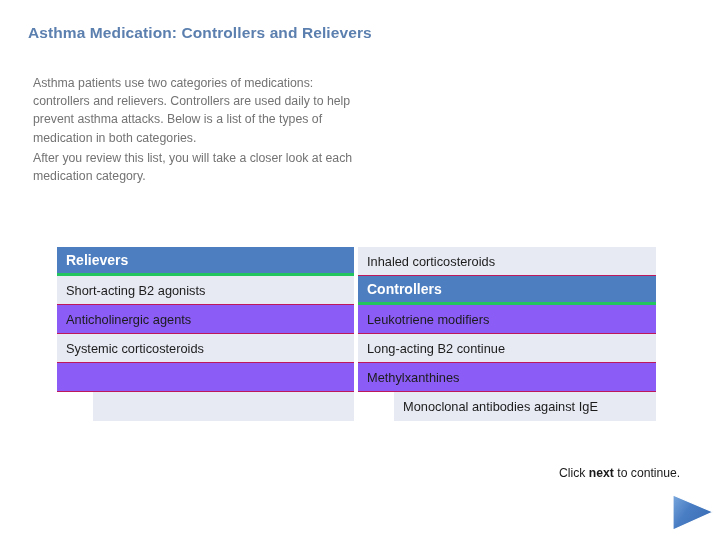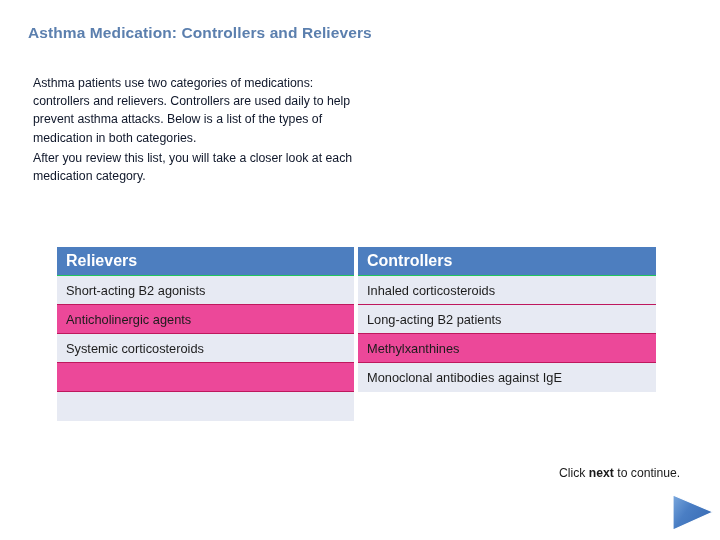--- a/index.html
+++ b/index.html
@@ -30,21 +30,21 @@
     letter-spacing: 0.1px;
     white-space: nowrap;
   }
   .body-copy {
     position: absolute;
     left: 33px;
     top: 74px;
     width: 340px;
     font-size: 12.3px;
     line-height: 18.2px;
-    color: #0f172a;
+    color: #737373;
   }
   .body-copy p {
     margin: 0;
   }
   .body-copy p + p {
     margin-top: 2px;
   }
 
   
   .med-table {
@@ -72,26 +72,26 @@
     font-size: 12.8px;
     color: #1c1c1c;
     border-bottom: 1px solid #be185d;
     white-space: nowrap;
     overflow: hidden;
   }
   .cell.head {
     background: #4d7ebf;
     color: #ffffff;
     font-weight: bold;
-    font-size: 16px;
-    border-bottom: 1px solid #22c55e;
+    font-size: 14px;
+    border-bottom: 3px solid #22c55e;
   }
-  .cell.odd  { background: #ec4899; }
+  .cell.odd  { background: #8b5cf6; }
   .cell.even { background: #e7eaf3; }
-  .cell.last { border-bottom: none; }
+  .cell.last { border-bottom: none; margin-left: 36px; }
 
   
   .footer-note {
     position: absolute;
     left: 559px;
     top: 466px;
     font-size: 12.2px;
     color: #1a1a1a;
     white-space: nowrap;
   }
@@ -122,23 +122,24 @@
     <div class="med-col col-relievers">
       <div class="cell head">Relievers</div>
       <div class="cell even">Short-acting B2 agonists</div>
       <div class="cell odd">Anticholinergic agents</div>
       <div class="cell even">Systemic corticosteroids</div>
       <div class="cell odd"></div>
       <div class="cell even last"></div>
     </div>
 
     <div class="med-col col-controllers">
+      <div class="cell even">Inhaled corticosteroids</div>
       <div class="cell head">Controllers</div>
-      <div class="cell even">Inhaled corticosteroids</div>
-      <div class="cell even">Long-acting B2 patients</div>
+      <div class="cell odd">Leukotriene modifiers</div>
+      <div class="cell even">Long-acting B2 continue</div>
       <div class="cell odd">Methylxanthines</div>
       <div class="cell even last">Monoclonal antibodies against IgE</div>
     </div>
 
   </div>
 
   <div class="footer-note"><span>Click </span><b>next</b><span> to continue.</span></div>
 
   <div class="next-arrow">
     <svg width="48" height="44" viewBox="0 0 48 44" xmlns="http://www.w3.org/2000/svg">

